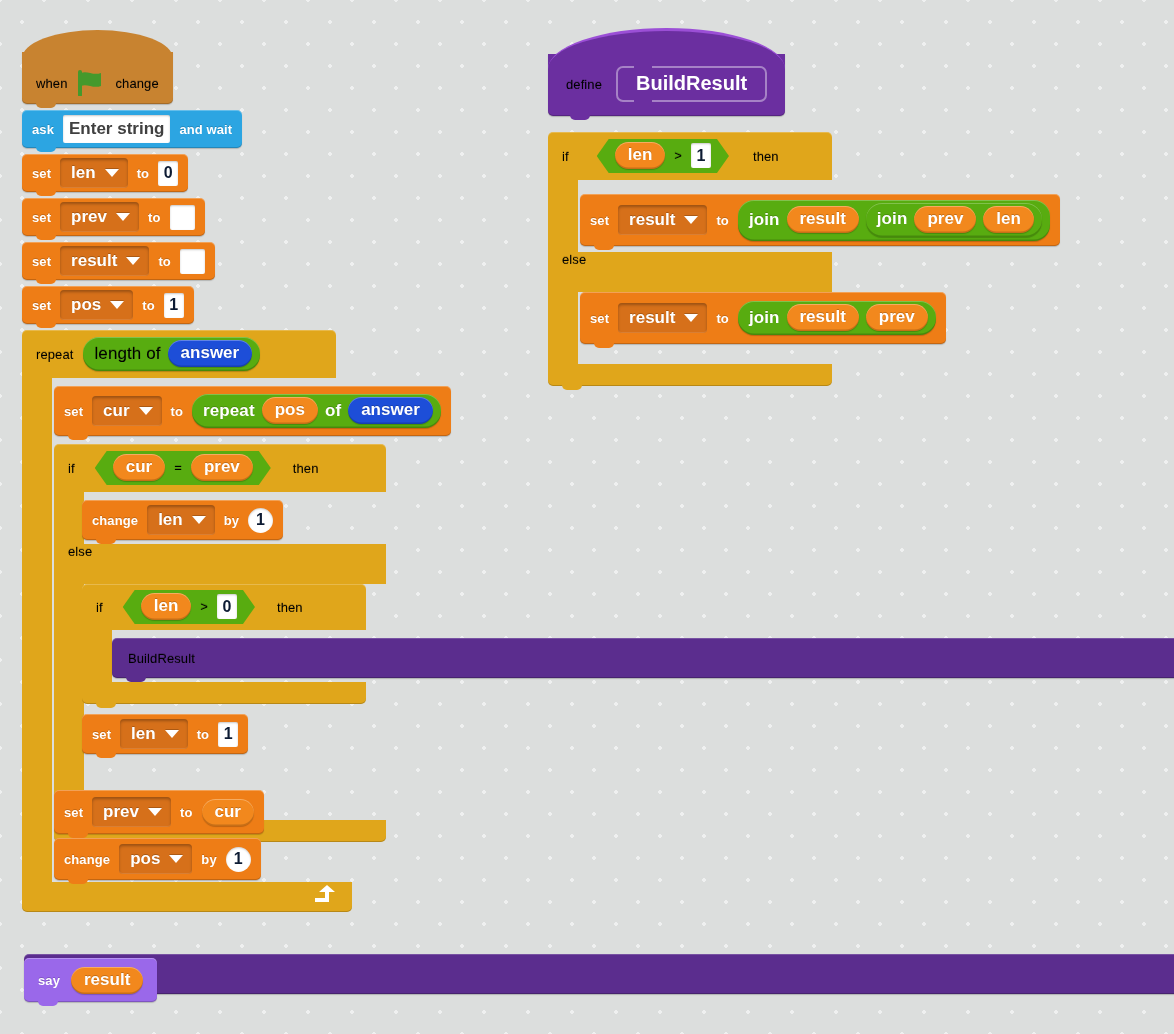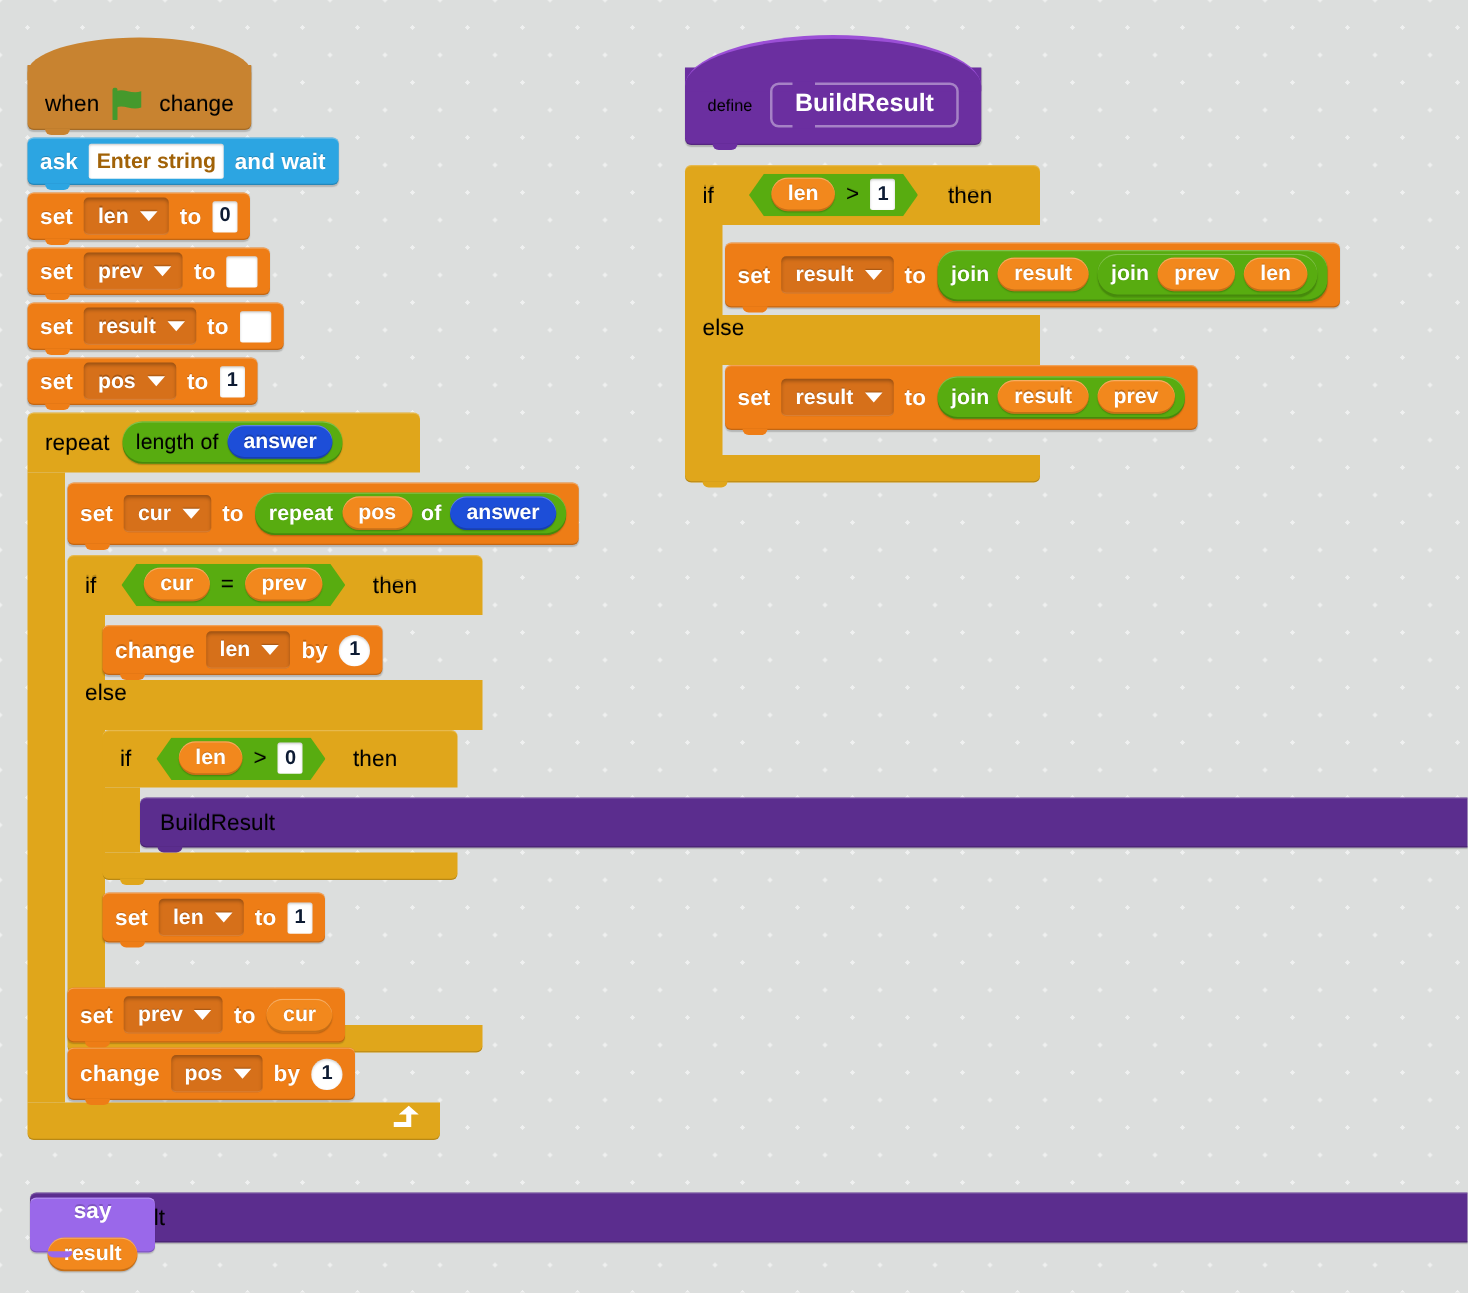--- a/index.html
+++ b/index.html
@@ -28,21 +28,21 @@
     box-shadow: inset 0 -1px 0 rgba(0,0,0,.18), inset 0 1px 0 rgba(255,255,255,.28), 0 1px 1px rgba(0,0,0,.18);
     white-space:nowrap;
   }
   
   .stackblk::after{
     content:""; position:absolute; left:14px; bottom:-4px;
     width:20px; height:5px; border-radius:0 0 5px 5px;
     background:inherit;
   }
 
-  .lbl { font-size:18px; letter-spacing:.1px; text-shadow:0 -1px 0 rgba(0,0,0,.18); }
+  .lbl { font-size:13px; letter-spacing:.1px; text-shadow:0 -1px 0 rgba(0,0,0,.18); }
   .c-sensing { background:#2ca5e2; }
   .c-data    { background:#ee7d16; }
   .c-looks   { background:#9a68ea; }
 
   
   .hat {
     position:absolute;
     background:#c88330;
     border-radius:0 0 5px 5px;
     box-shadow: inset 0 -1px 0 rgba(0,0,0,.18), 0 1px 1px rgba(0,0,0,.18);
@@ -121,21 +121,21 @@
     display:inline-flex; align-items:center; justify-content:center;
     background:#fff; color:#0d1b33;
     font-size:16px; font-weight:bold;
     min-width:20px; height:25px; padding:0 5px;
     border-radius:2px;
     box-shadow: inset 0 1px 2px rgba(0,0,0,.22);
   }
   .inp-blank{ min-width:25px; }
   .inp-text{
     display:inline-flex; align-items:center;
-    background:#fff; color:#a16207;
+    background:#fff; color:#404040;
     font-size:17px; font-weight:bold;
     height:28px; padding:0 6px;
     border-radius:2px;
     box-shadow: inset 0 1px 2px rgba(0,0,0,.22);
   }
 
   
   .vardrop{
     display:inline-flex; align-items:center; gap:9px;
     background:#d6701a; color:#fff;
@@ -387,21 +387,21 @@
       <span class="caret"></span>
     </span>
     <span class="lbl">by</span>
     <span class="numbubble">1</span>
   </div>
 
   <div class="customblk" style="left:24px; top:914px; height:40px;">
     <span class="lbl">BuildResult</span>
   </div>
 
-  <div class="blk stackblk c-looks" style="left:24px; top:958px; height:44px; gap:11px; padding:0 14px;flex-direction:column;">
+  <div class="blk stackblk c-looks" style="left:24px; top:958px; height:44px; gap:11px; padding:0 14px;">
     <span class="lbl">say</span>
     <span class="reporter r-data">result</span>
   </div>
 
   <div class="defhat" style="left:548px; top:54px; height:62px;">
     <div class="inner">
       <span class="lbl" style="font-size:13px;">define</span>
       <span class="protolbl">BuildResult</span>
     </div>
   </div>

